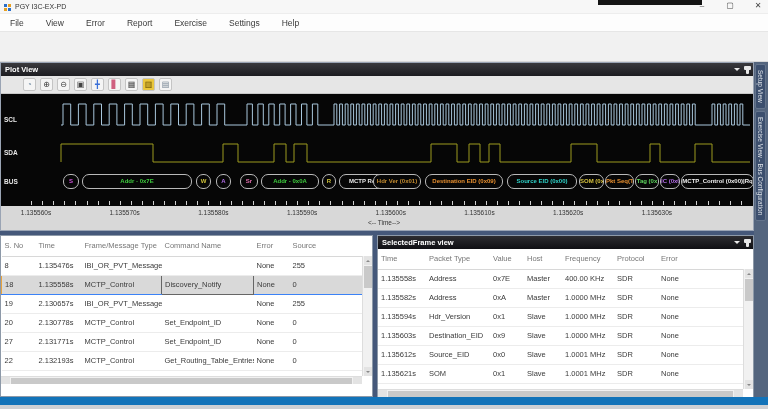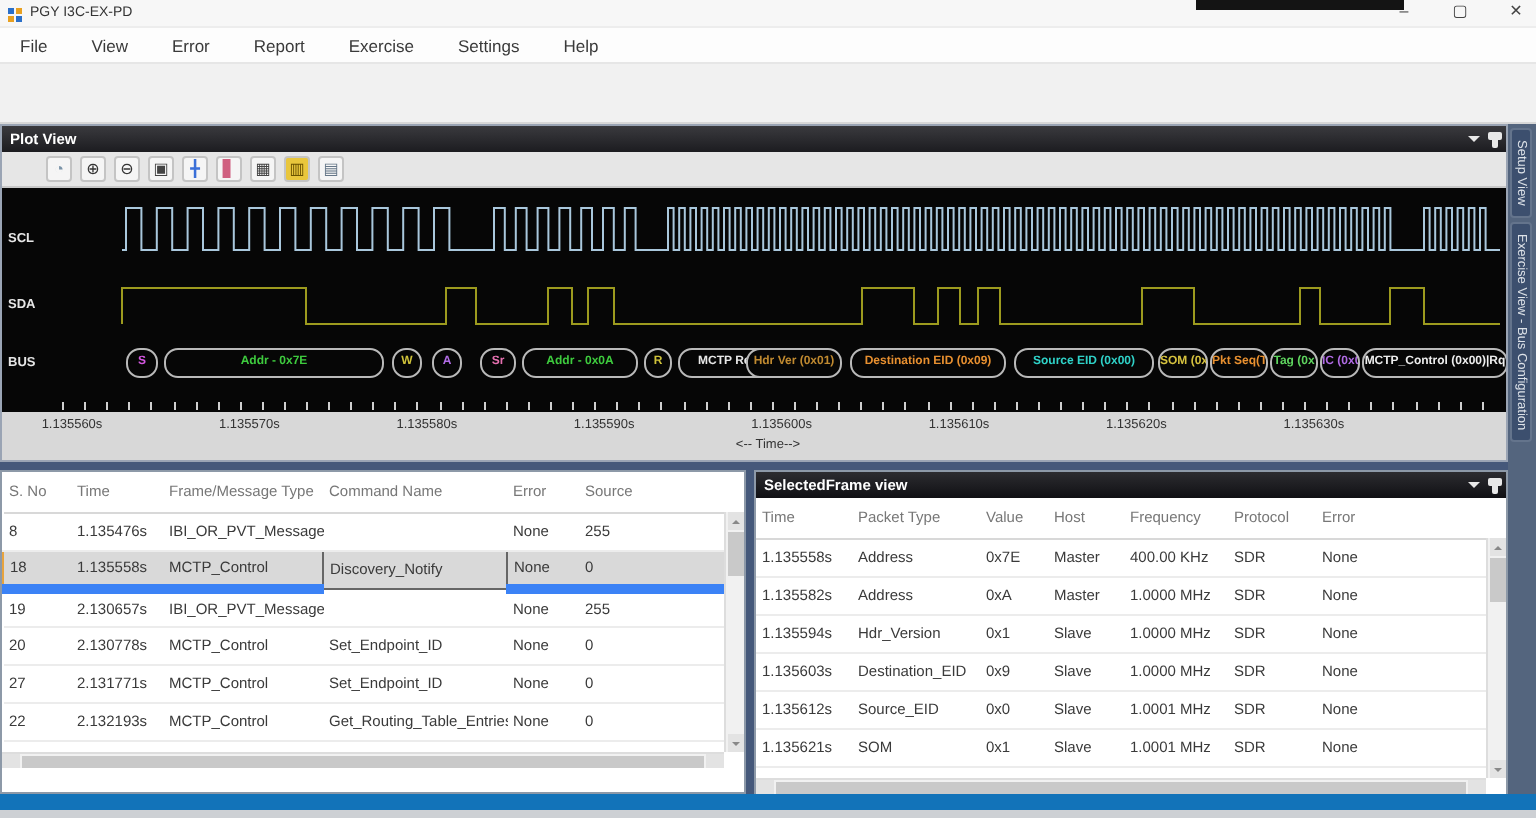--- a/index.html
+++ b/index.html
@@ -65,21 +65,21 @@
   .v-tab { writing-mode:vertical-rl; font-size:6.5px; color:#dde2e8; background:#3c4f6e; border:1px solid #64748c; padding:5px 1px; margin:2px 1px; border-radius:2px; }
 
   
   .bpanel { position:absolute; top:235px; height:162px; background:#fff; border:1px solid #8d99a8; }
   .bpanel.left { left:0; width:373px; }
   .bpanel.right { left:377px; width:377px; }
   .grid-wrap { position:relative; height:148px; overflow:hidden; background:#fff; }
   table.grid { border-collapse:collapse; table-layout:fixed; width:100%; }
   table.grid th { font-size:7.5px; font-weight:normal; color:#777; text-align:left; height:20px; border-bottom:1px solid #d8d8d8; padding-left:3px; }
   table.grid td { font-size:7.5px; color:#3a3a3a; height:19px; border-bottom:1px solid #ececec; padding-left:3px; white-space:nowrap; overflow:hidden; }
-  tr.sel td { background:#d9d9d9; border-top:1px solid #e8a33d; border-bottom:5px solid #3b82f6; }
+  tr.sel td { background:#d9d9d9; border-top:1px solid #e8a33d; border-bottom:1px solid #3b82f6; }
   tr.sel td:first-child { border-left:1px solid #e8a33d; }
   tr.sel td.selcell { border:1px solid #666; }
   .vscroll { position:absolute; right:0; top:20px; width:10px; bottom:8px; background:#f1f1f1; border-left:1px solid #ddd; }
   .vscroll .arr { position:absolute; left:1px; width:8px; height:9px; background:#e3e3e3; }
   .vscroll .arr.up { top:0; }
   .vscroll .arr.dn { bottom:0; }
   .vscroll .arr::after { content:""; position:absolute; left:1.5px; border:2.5px solid transparent; }
   .vscroll .arr.up::after { top:2px; border-bottom-color:#888; }
   .vscroll .arr.dn::after { top:4px; border-top-color:#888; }
   .vscroll .thumb { position:absolute; left:1px; top:10px; width:8px; height:22px; background:#c9c9c9; }

